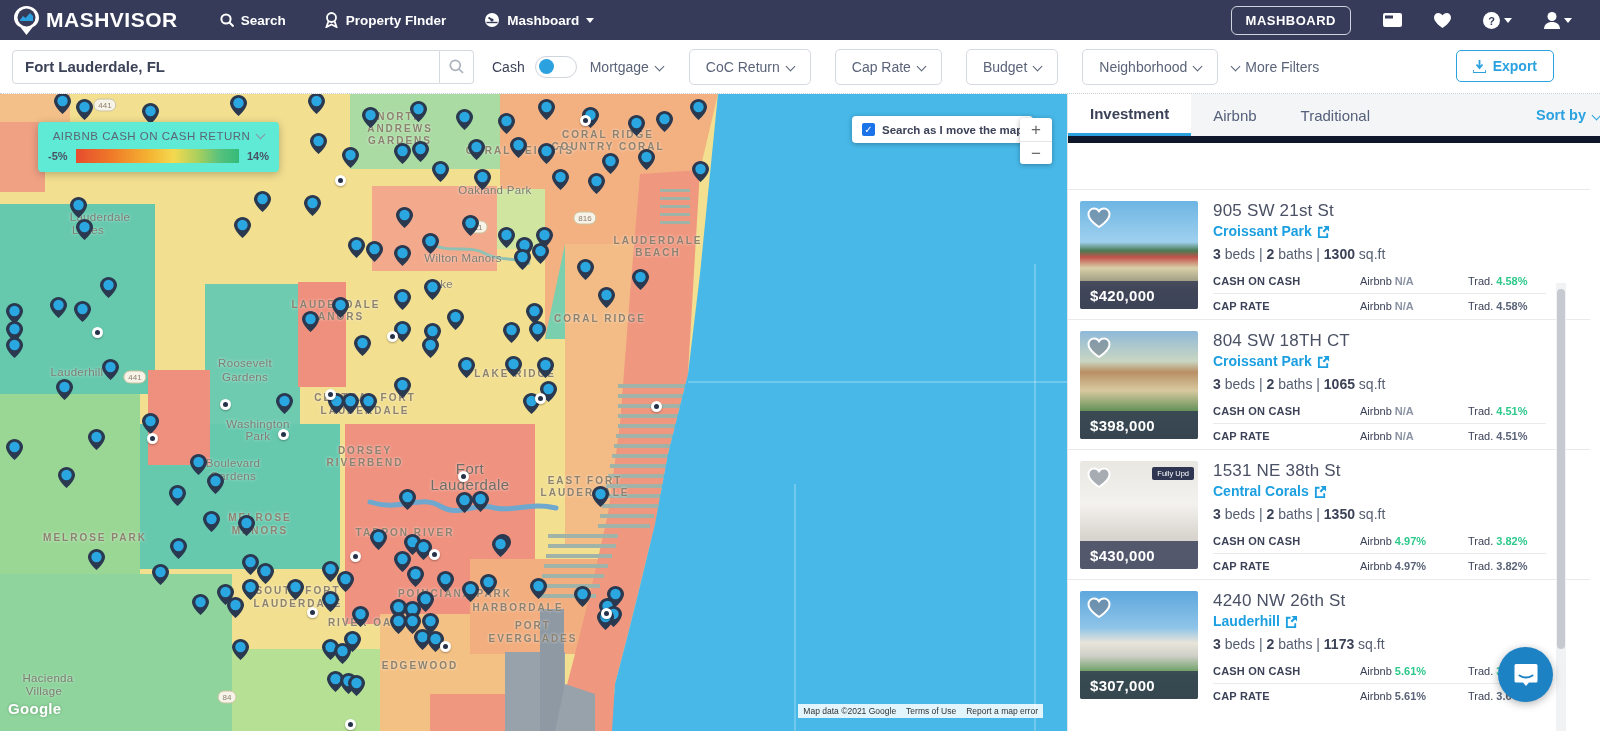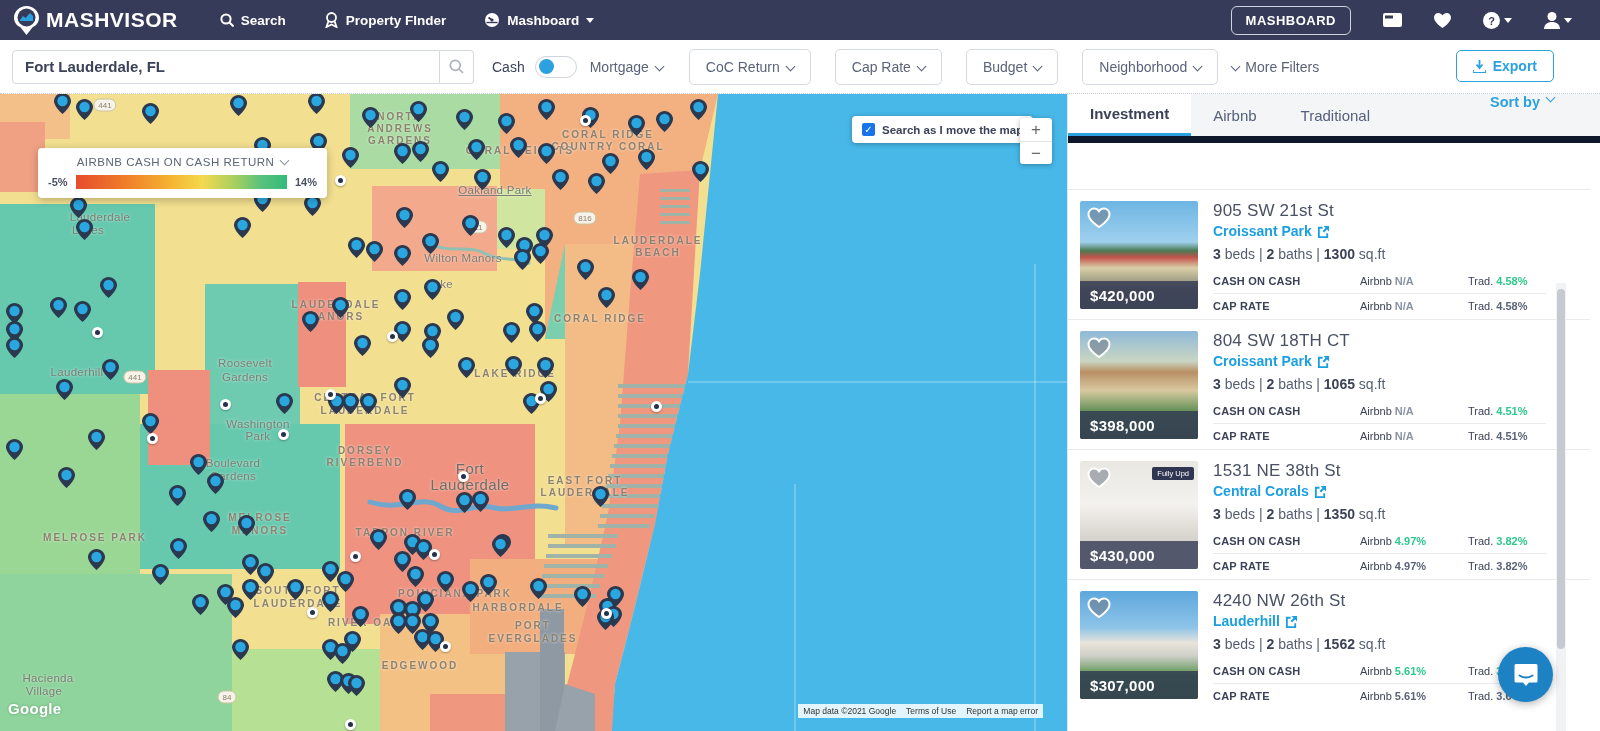--- a/index.html
+++ b/index.html
@@ -37,21 +37,21 @@
   .map { position:absolute; left:0; top:94px; width:1067px; height:637px; overflow:hidden; background:#47b8e8; }
   .map svg.base { position:absolute; left:0; top:0; }
   .map-label { position:absolute; transform:translate(-50%,-50%); color:#8d8270; font-size:10px; font-weight:bold; letter-spacing:2px; white-space:nowrap; text-shadow:0 0 3px rgba(255,255,255,.7); }
   .map-label.area { color:#7d7d74; font-size:11.5px; letter-spacing:.3px; font-weight:normal; }
   .map-label.town { color:#6e6e66; font-size:15px; letter-spacing:.4px; font-weight:normal; }
   .route-badge { position:absolute; transform:translate(-50%,-50%); background:#f7f3e8; border:1px solid #cbc49f; border-radius:8px; color:#8d8270; font-size:8px; padding:1px 4px; }
   .pin { position:absolute; width:17px; height:21px; }
   .mini-dot { position:absolute; width:11px; height:11px; background:#fff; border-radius:50%; box-shadow:0 1px 2px rgba(0,0,0,.3); }
   .mini-dot::after { content:""; position:absolute; left:3px; top:3px; width:5px; height:5px; background:#26324a; border-radius:50%; }
 
-  .legend-card { position:absolute; left:38px; top:28px; width:289px; height:50px; background:#ffffff; border-radius:4px; box-shadow:0 2px 8px rgba(0,0,0,.25); padding:8px 10px 0 10px;margin-top:26px; }
+  .legend-card { position:absolute; left:38px; top:28px; width:241px; height:50px; background:#5eead4; border-radius:4px; box-shadow:0 2px 8px rgba(0,0,0,.25); padding:8px 10px 0 10px; }
   .legend-title { text-align:center; font-size:11.5px; color:#5c6575; letter-spacing:.5px; }
   .legend-row { display:flex; align-items:center; gap:8px; margin-top:7px; }
   .legend-min,.legend-max { font-size:11px; font-weight:bold; color:#4a5164; }
   .legend-bar { flex:1; height:14px; background:linear-gradient(90deg,#e64c2e 0%,#ef7a28 22%,#f5b432 45%,#f4d94f 60%,#a8cf5e 75%,#57c27d 88%,#35ba79 100%); }
 
   .search-move { position:absolute; left:852px; top:22px; height:27px; background:#fff; border-radius:4px; box-shadow:0 1px 5px rgba(0,0,0,.3); display:flex; align-items:center; padding:0 10px; gap:7px; cursor:pointer; }
   .search-move-label { font-size:11.5px; font-weight:bold; color:#3c4257; white-space:nowrap; }
   .cbx { width:13px; height:13px; background:#1a73e8; border-radius:2px; color:#fff; font-size:10px; line-height:13px; text-align:center; }
   .zoomctl { position:absolute; left:1020px; top:24px; width:32px; background:#fff; border-radius:3px; box-shadow:0 1px 5px rgba(0,0,0,.3); }
   .zoomctl .zbtn { height:23px; text-align:center; font-size:17px; color:#666; line-height:23px; cursor:pointer; }
@@ -59,21 +59,21 @@
 
   .google-logo { position:absolute; left:8px; bottom:14px; color:#fff; font-size:15px; font-weight:bold; letter-spacing:.3px; text-shadow:0 0 3px rgba(0,0,0,.25); }
   .attribution { position:absolute; right:24px; bottom:13px; display:flex; font-size:8.5px; color:#333; }
   .attribution span { background:rgba(255,255,255,.85); padding:2px 5px; cursor:pointer; }
 
   
   .panel { position:absolute; left:1067px; top:94px; right:0; bottom:0; background:#fff; border-left:1px solid #e3e6ea; }
   .tabs { height:49px; background:#f4f5f7; border-bottom:7px solid #0f172a; display:flex; align-items:stretch; position:relative; }
   .tab { padding:0 22px; display:flex; align-items:center; font-size:15px; color:#55607a; cursor:pointer; }
   .tab.active { background:#fff; color:#3c4257; font-weight:bold; border-bottom:3px solid #2ba2df; }
-  .sortby { margin-left:auto; display:flex; font-size:14.5px; font-weight:bold; color:#2ba2df; padding-right:46px; cursor:pointer; }
+  .sortby { margin-left:auto; display:flex; align-items:center; font-size:14.5px; font-weight:bold; color:#2ba2df; cursor:pointer; }
   .results-row { height:46px; display:flex; align-items:center; padding:0 44px 0 12px; }
   .results-count { font-size:17px; font-weight:bold; color:#3c4257; }
   .alerts-btn { margin-left:auto; background:#1aa0e2; color:#fff; border:none; border-radius:4px; font-size:14px; font-weight:bold; height:31px; padding:0 13px; display:flex; align-items:center; gap:8px; cursor:pointer; }
 
   .cards { position:absolute; left:0; top:95px; right:10px; bottom:0; overflow:hidden; }
   .card { display:flex; padding:11px 44px 0 12px; height:130px; border-top:1px solid #e8eaee; cursor:pointer; }
   .photo { position:relative; width:118px; height:108px; flex:none; border-radius:2px; overflow:hidden; }
   .photo-0 { background:linear-gradient(180deg,#6db5e3 0%,#9fd0ee 38%,#4a7a52 46%,#c2524a 52%,#d9cfa8 62%,#7d8070 82%,#6f7468 100%); }
   .photo-1 { background:linear-gradient(180deg,#8fb9d9 0%,#c9d6c2 28%,#b98f64 38%,#d8c9a0 55%,#5f8f56 75%,#4e7a49 100%); }
   .photo-2 { background:linear-gradient(180deg,#e9e7e2 0%,#f4f2ee 40%,#d8d5cf 70%,#cfccc4 100%); }
@@ -277,21 +277,21 @@
     <line x1="795" y1="390" x2="795" y2="637" stroke="rgba(255,255,255,.45)" stroke-width="1"></line>
   </svg>
 
   <div id="map-annotations">
       <div class="map-label" style="left: 400px; top: 22px;">NORTH</div>
       <div class="map-label" style="left: 400px; top: 34px;">ANDREWS</div>
       <div class="map-label" style="left: 400px; top: 46px;">GARDENS</div>
       <div class="map-label" style="left: 520px; top: 56px;">CORAL HEIGHTS</div>
       <div class="map-label" style="left: 608px; top: 40px;">CORAL RIDGE</div>
       <div class="map-label" style="left: 608px; top: 52px;">COUNTRY CORAL</div>
-      <div class="map-label area" style="left: 495px; top: 96px; text-decoration: underline;">Oakland Park</div>
+      <div class="map-label area" style="left: 495px; top: 96px;">Oakland Park</div>
       <div class="map-label area" style="left: 100px; top: 123px;">Lauderdale</div>
       <div class="map-label area" style="left: 88px; top: 136px;">Lakes</div>
       <div class="map-label" style="left: 658px; top: 146px;">LAUDERDALE</div>
       <div class="map-label" style="left: 658px; top: 158px;">BEACH</div>
       <div class="map-label area" style="left: 463px; top: 164px;">Wilton Manors</div>
       <div class="map-label area" style="left: 440px; top: 190px;">Lake</div>
       <div class="map-label" style="left: 336px; top: 210px;">LAUDERDALE</div>
       <div class="map-label" style="left: 336px; top: 222px;">MANORS</div>
       <div class="map-label" style="left: 600px; top: 224px;">CORAL RIDGE</div>
       <div class="map-label area" style="left: 77px; top: 278px;">Lauderhill</div>
@@ -1043,21 +1043,21 @@
     </div>
     <div class="card-body">
       <div class="addr">4240 NW 26th St</div>
       <div class="hood">
         <span class="hood-name">Lauderhill</span>
         <svg width="13" height="13" viewBox="0 0 14 14">
               <path d="M1 2h5v2H3v8h7v-3h2v5H1z" fill="#1b9fe0"></path>
               <path d="M7 1h6v6l-2.2-2.2L7.6 8 6 6.4l3.2-3.2z" fill="#1b9fe0"></path>
             </svg>
       </div>
-      <div class="beds"><b>3</b> beds | <b>2</b> baths | <b>1562</b> sq.ft</div>
+      <div class="beds"><b>3</b> beds | <b>2</b> baths | <b>1173</b> sq.ft</div>
       <div class="metric-rows">
   <div class="metric-row">
     <span class="m-label">CASH ON CASH</span>
     <span class="m-airbnb"><span class="m-prefix">Airbnb</span> <span class="m-val green">5.61%</span></span>
     <span class="m-trad"><span class="m-prefix">Trad.</span> <span class="m-val green">3.6</span></span>
   </div>
 
   <div class="metric-row">
     <span class="m-label">CAP RATE</span>
     <span class="m-airbnb"><span class="m-prefix">Airbnb</span> <span class="m-val dark">5.61%</span></span>

